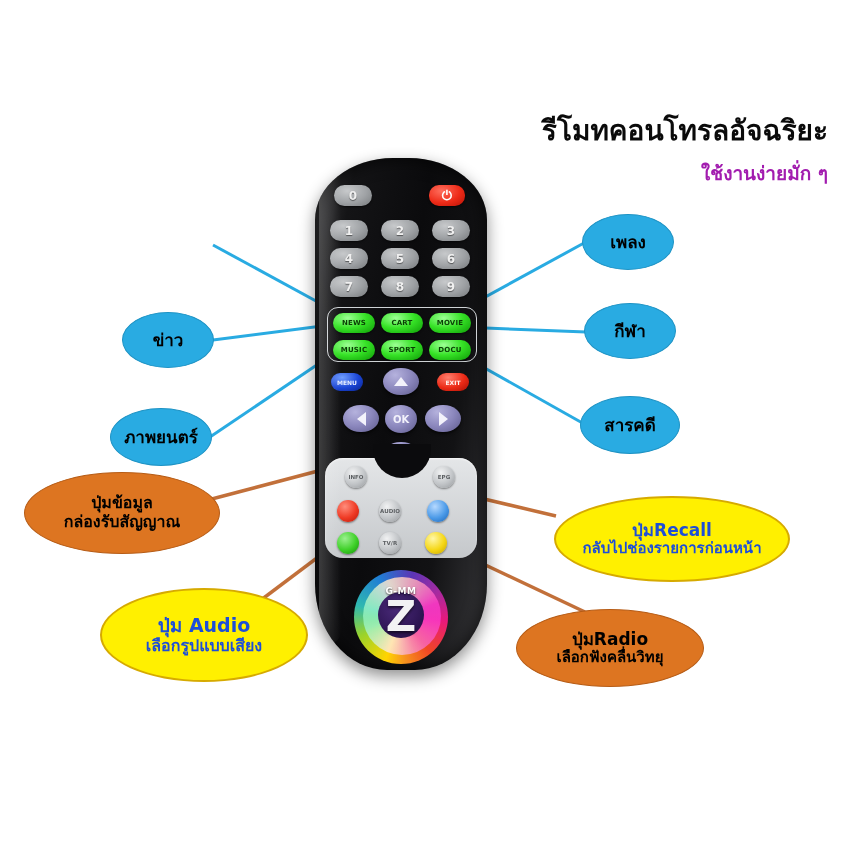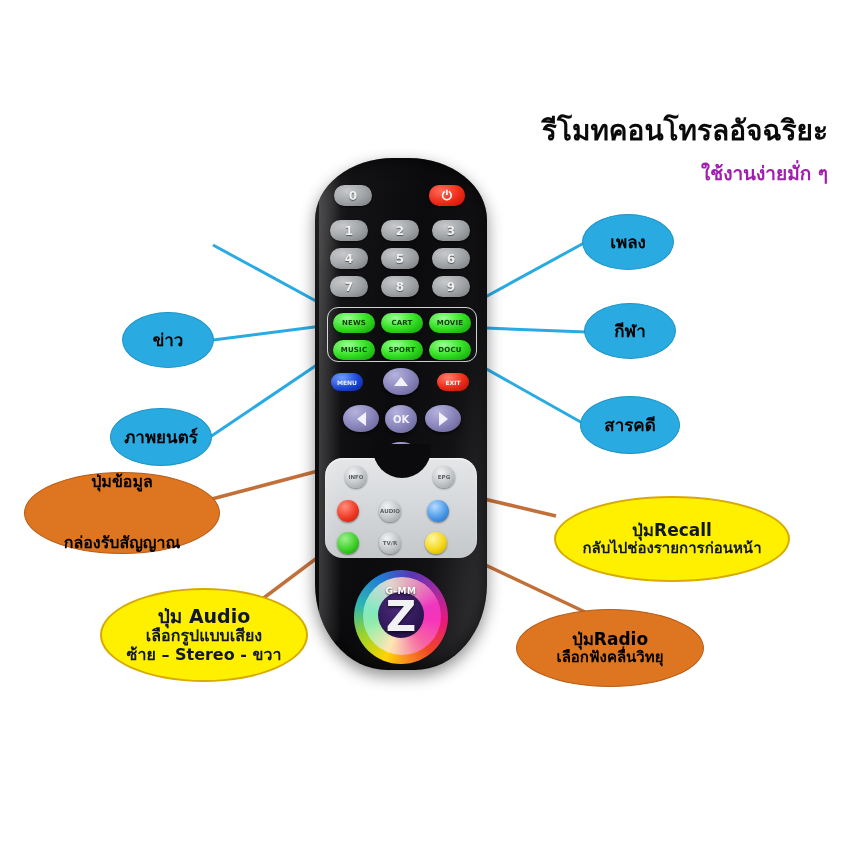--- a/index.html
+++ b/index.html
@@ -70,21 +70,21 @@
   .oval.orange {
     background: #DD7521;
     border: 1px solid #b65c16;
     font-weight: bold;
     color: #000;
   }
   .oval.yellow {
     background: #FFF000;
     border: 2px solid #d6aa00;
     font-weight: bold;
-    color: #0f172a;
+    color: #1d4ed8;
   }
   .oval .l1 { display:block; }
   .oval .l2 { display:block; }
   .oval .l3 { display:block; }
 
   
   #remote {
     position: absolute;
     left: 315px;
     top: 158px;
@@ -282,34 +282,33 @@
   <div class="oval blue" style="left:110px; top:408px; width:102px; height:58px;">
     <span>ภาพยนตร์</span>
   </div>
   <div class="oval blue" style="left:584px; top:303px; width:92px; height:56px;">
     <span>กีฬา</span>
   </div>
   <div class="oval blue" style="left:580px; top:396px; width:100px; height:58px;">
     <span>สารคดี</span>
   </div>
 
-  <div class="oval orange" style="left:24px; top:472px; width:196px; height:82px; font-size:16px;justify-content:space-between;">
+  <div class="oval orange" style="left:24px; top:472px; width:196px; height:82px; font-size:16px;">
     <span class="l1">ปุ่มข้อมูล</span>
     <span class="l2">กล่องรับสัญญาณ</span>
   </div>
 
   <div class="oval yellow" style="left:554px; top:496px; width:236px; height:86px; font-size:15px;">
     <span class="l1" style="font-size:17px;">ปุ่มRecall</span>
     <span class="l2">กลับไปช่องรายการก่อนหน้า</span>
   </div>
 
   <div class="oval yellow" style="left:100px; top:588px; width:208px; height:94px; font-size:15px;">
     <span class="l1" style="font-size:19px;">ปุ่ม Audio</span>
     <span class="l2" style="font-size:16px;">เลือกรูปแบบเสียง</span>
-    <span class="l3" style="font-size:16px;">ซ้าย – Stereo - ขวา</span>
   </div>
 
   <div class="oval orange" style="left:516px; top:609px; width:188px; height:78px; font-size:15px;">
     <span class="l1" style="font-size:17px;">ปุ่มRadio</span>
     <span class="l2">เลือกฟังคลื่นวิทยุ</span>
   </div>
 
   <div id="remote">
 
     <div class="btn key" style="left:19px; top:27px;">

